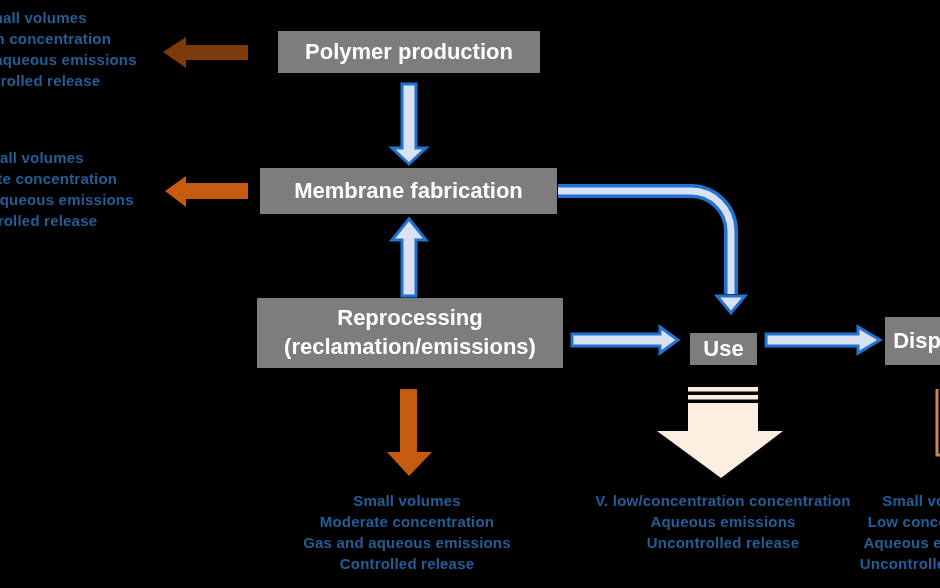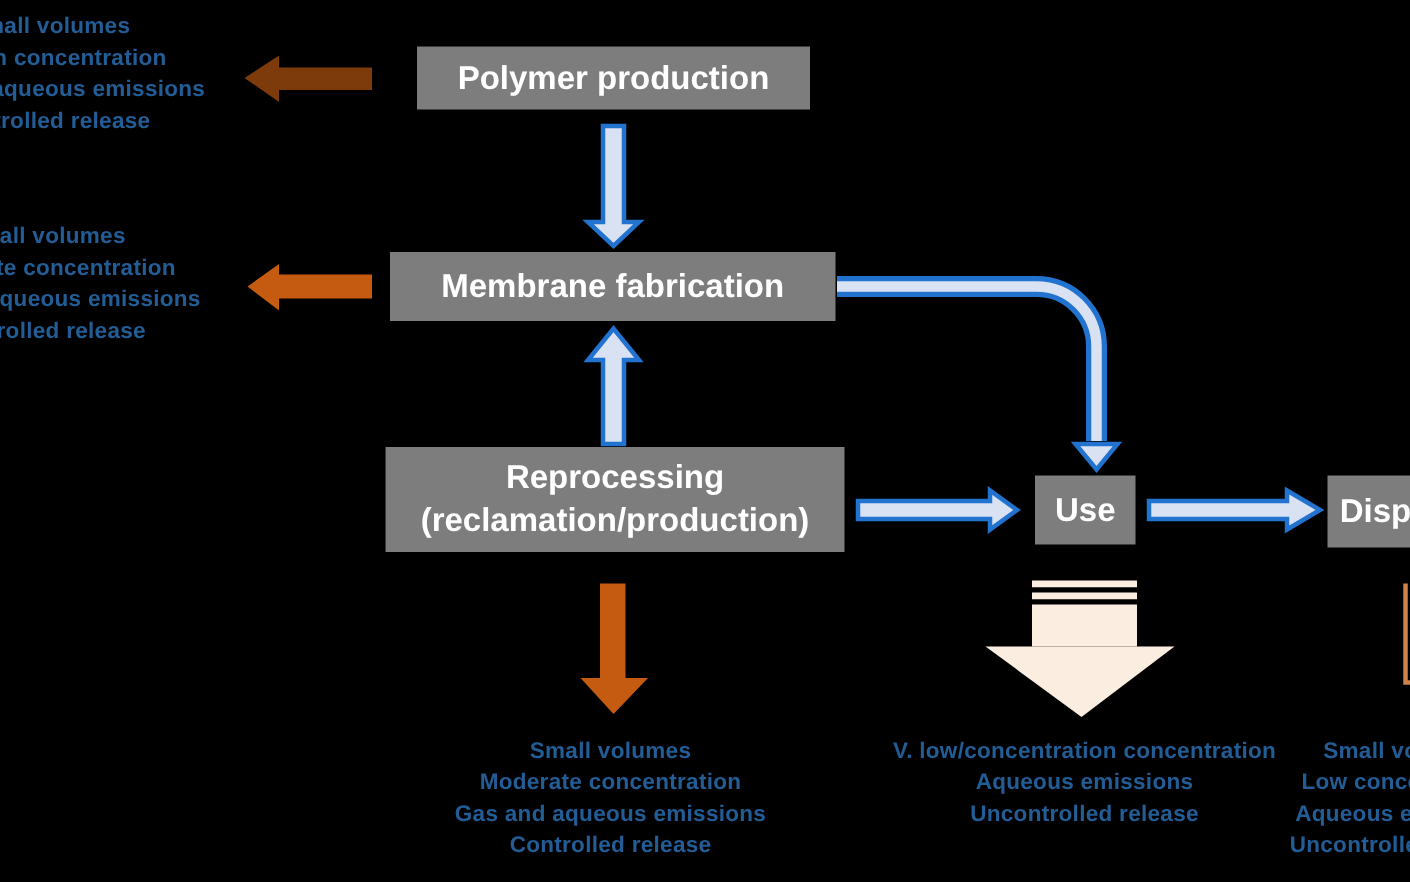--- a/index.html
+++ b/index.html
@@ -101,24 +101,24 @@
   <div class="box" style="left:278px;top:31px;width:262px;height:42px;">
     <span>Polymer production</span>
   </div>
 
   <div class="box" style="left:260px;top:168px;width:297px;height:46px;">
     <span>Membrane fabrication</span>
   </div>
 
   <div class="box" style="left:257px;top:298px;width:306px;height:70px;flex-direction:column;">
     <span>Reprocessing</span>
-    <span class="l2">(reclamation/production)</span>
+    <span class="l2">(reclamation/emissions)</span>
   </div>
 
-  <div class="box" style="left:690px;top:317px;width:67px;height:46px;">
+  <div class="box" style="left:690px;top:333px;width:67px;height:32px;">
     <span>Use</span>
   </div>
 
   <div class="box" style="left:885px;top:317px;width:108px;height:48px;">
     <span>Disposal</span>
   </div>
 
   <div class="ann" style="left:-167px;top:7px;">
     <div>Small volumes</div>
     <div>V. high concentration</div>

